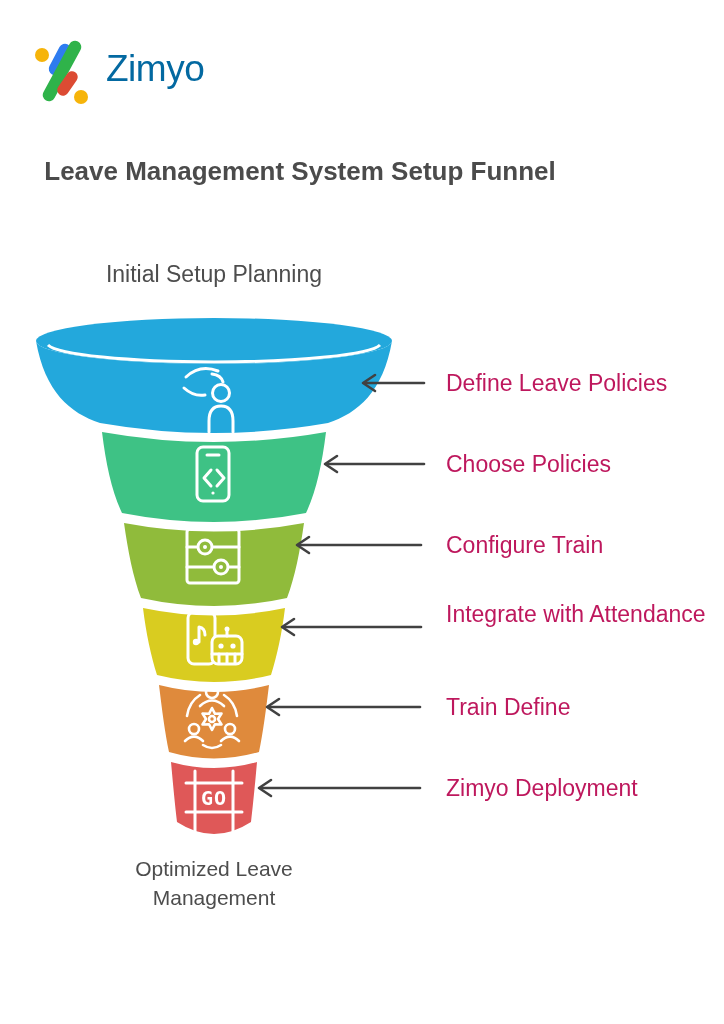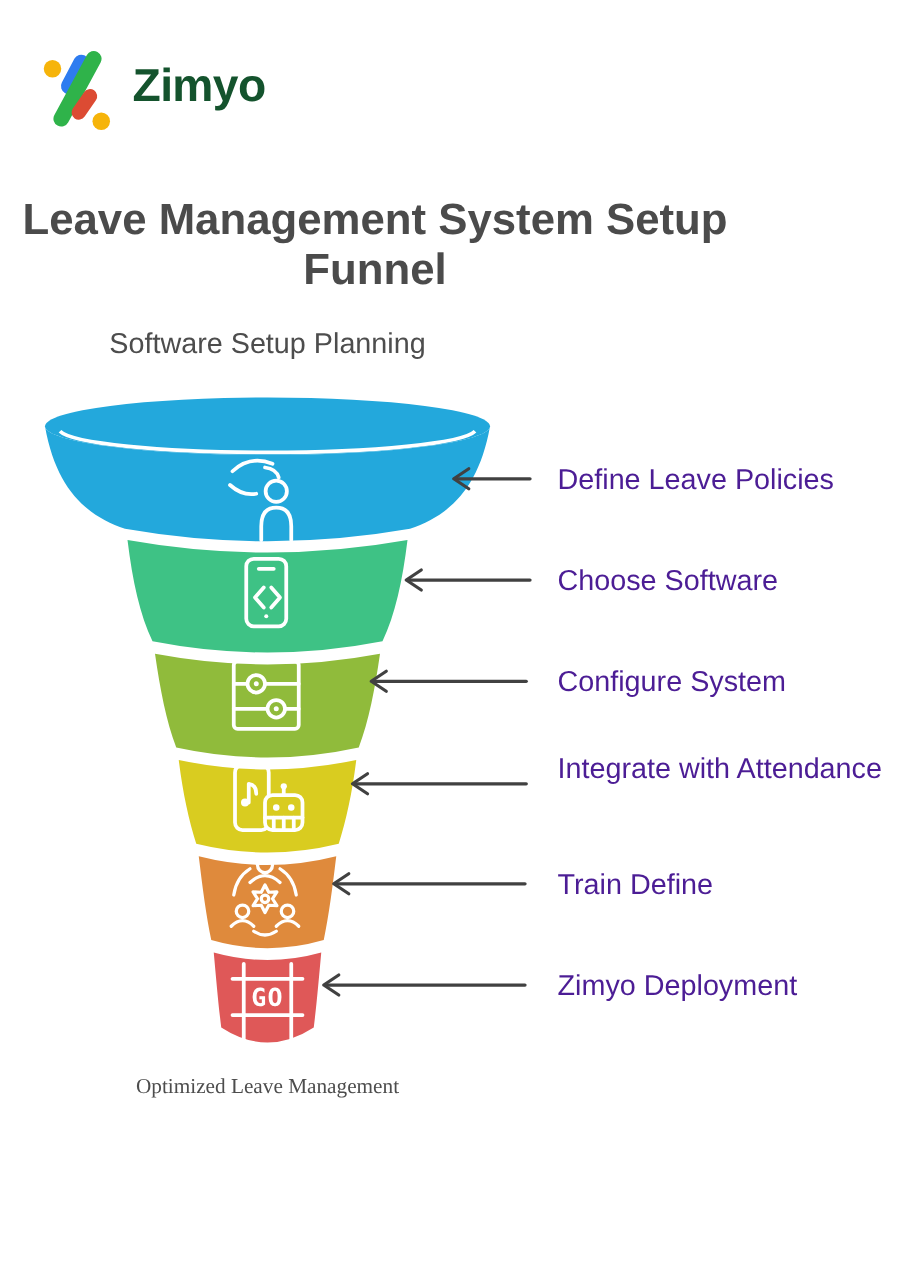--- a/index.html
+++ b/index.html
@@ -5,38 +5,38 @@
   html,body{margin:0;padding:0;}
   body{
     width:724px;height:1024px;position:relative;overflow:hidden;
     background:#ffffff;
     font-family:"Liberation Sans", sans-serif;
   }
   .logo{position:absolute;left:34px;top:40px;width:300px;height:70px;}
   .logo svg{position:absolute;left:0;top:0;}
   .brand-name{
     position:absolute;left:72px;top:8px;
-    font-size:37px;font-weight:700;color:#14532d;letter-spacing:-0.5px;
+    font-size:37px;font-weight:400;color:#0369a1;letter-spacing:-0.5px;
   }
   .page-title{
     position:absolute;top:156px;left:0;width:600px;text-align:center;
-    font-size:35px;font-weight:700;color:#4B4B4B;
+    font-size:26px;font-weight:700;color:#4B4B4B;
   }
   .entry-label{
     position:absolute;left:64px;top:261px;width:300px;text-align:center;
     font-size:23px;color:#4D4D4D;
   }
   .exit-label{
     position:absolute;left:94px;top:854px;width:240px;text-align:center;
-    font-size:17px;line-height:29px;color:#4D4D4D;font-family:Liberation Serif, serif;
+    font-size:21px;line-height:29px;color:#4D4D4D;
   }
   .art{position:absolute;left:0;top:0;}
   .stage-label{
     position:absolute;left:446px;height:28px;line-height:28px;
-    font-size:23px;color:#4c1d95;white-space:nowrap;
+    font-size:23px;color:#be185d;white-space:nowrap;
   }
   .sl-1{top:369px}.sl-2{top:450px}.sl-3{top:531px}
   .sl-4{top:600px}.sl-5{top:693px}.sl-6{top:774px}
 </style>
 </head>
 <body>
 
 <div class="logo">
   <svg width="62" height="66" viewBox="0 0 62 66">
     <g stroke-linecap="round" fill="none">
@@ -45,21 +45,21 @@
       <line x1="41" y1="7" x2="15" y2="55" stroke-width="12.5" stroke="#2FB34A"></line>
       <line x1="38" y1="37" x2="29" y2="50" stroke-width="11.5" stroke="#DC4B33"></line>
       <circle cx="47" cy="57" r="7" stroke="none" fill="#F6B40A"></circle>
     </g>
   </svg>
   <div class="brand-name">Zimyo</div>
 </div>
 
 <div class="page-title">Leave Management System Setup Funnel</div>
 
-<div class="entry-label">Software Setup Planning</div>
+<div class="entry-label">Initial Setup Planning</div>
 <div class="exit-label">Optimized Leave Management</div>
 
 <svg class="art" width="724" height="1024" viewBox="0 0 724 1024">
 
   <g>
     <path d="M 36 341 C 45 392 70 413 100 423 Q 214 443 328 423 C 358 413 383 392 392 341 A 178 23 0 0 1 36 341 Z" fill="#23A8DC"></path>
     <ellipse cx="214" cy="341" rx="178" ry="23" fill="#23A8DC"></ellipse>
     <path d="M 48 345 A 167 19 0 0 0 380 345" fill="none" stroke="#ffffff" stroke-width="3"></path>
     <g stroke="#ffffff" stroke-width="3" fill="none" stroke-linecap="round" stroke-linejoin="round">
       <path d="M 186 377 Q 200 364 218 371"></path>
@@ -162,17 +162,17 @@
         <path d="M 279 699 L 267 707 L 279 715"></path>
     </g>
     <g>
       <line x1="262" y1="788" x2="420" y2="788"></line>
         <path d="M 271 780 L 259 788 L 271 796"></path>
     </g>
   </g>
 </svg>
 
 <div class="stage-label sl-1">Define Leave Policies</div>
-<div class="stage-label sl-2">Choose Software</div>
-<div class="stage-label sl-3">Configure System</div>
+<div class="stage-label sl-2">Choose Policies</div>
+<div class="stage-label sl-3">Configure Train</div>
 <div class="stage-label sl-4">Integrate with Attendance</div>
 <div class="stage-label sl-5">Train Define</div>
 <div class="stage-label sl-6">Zimyo Deployment</div>
 
 </body></html>

